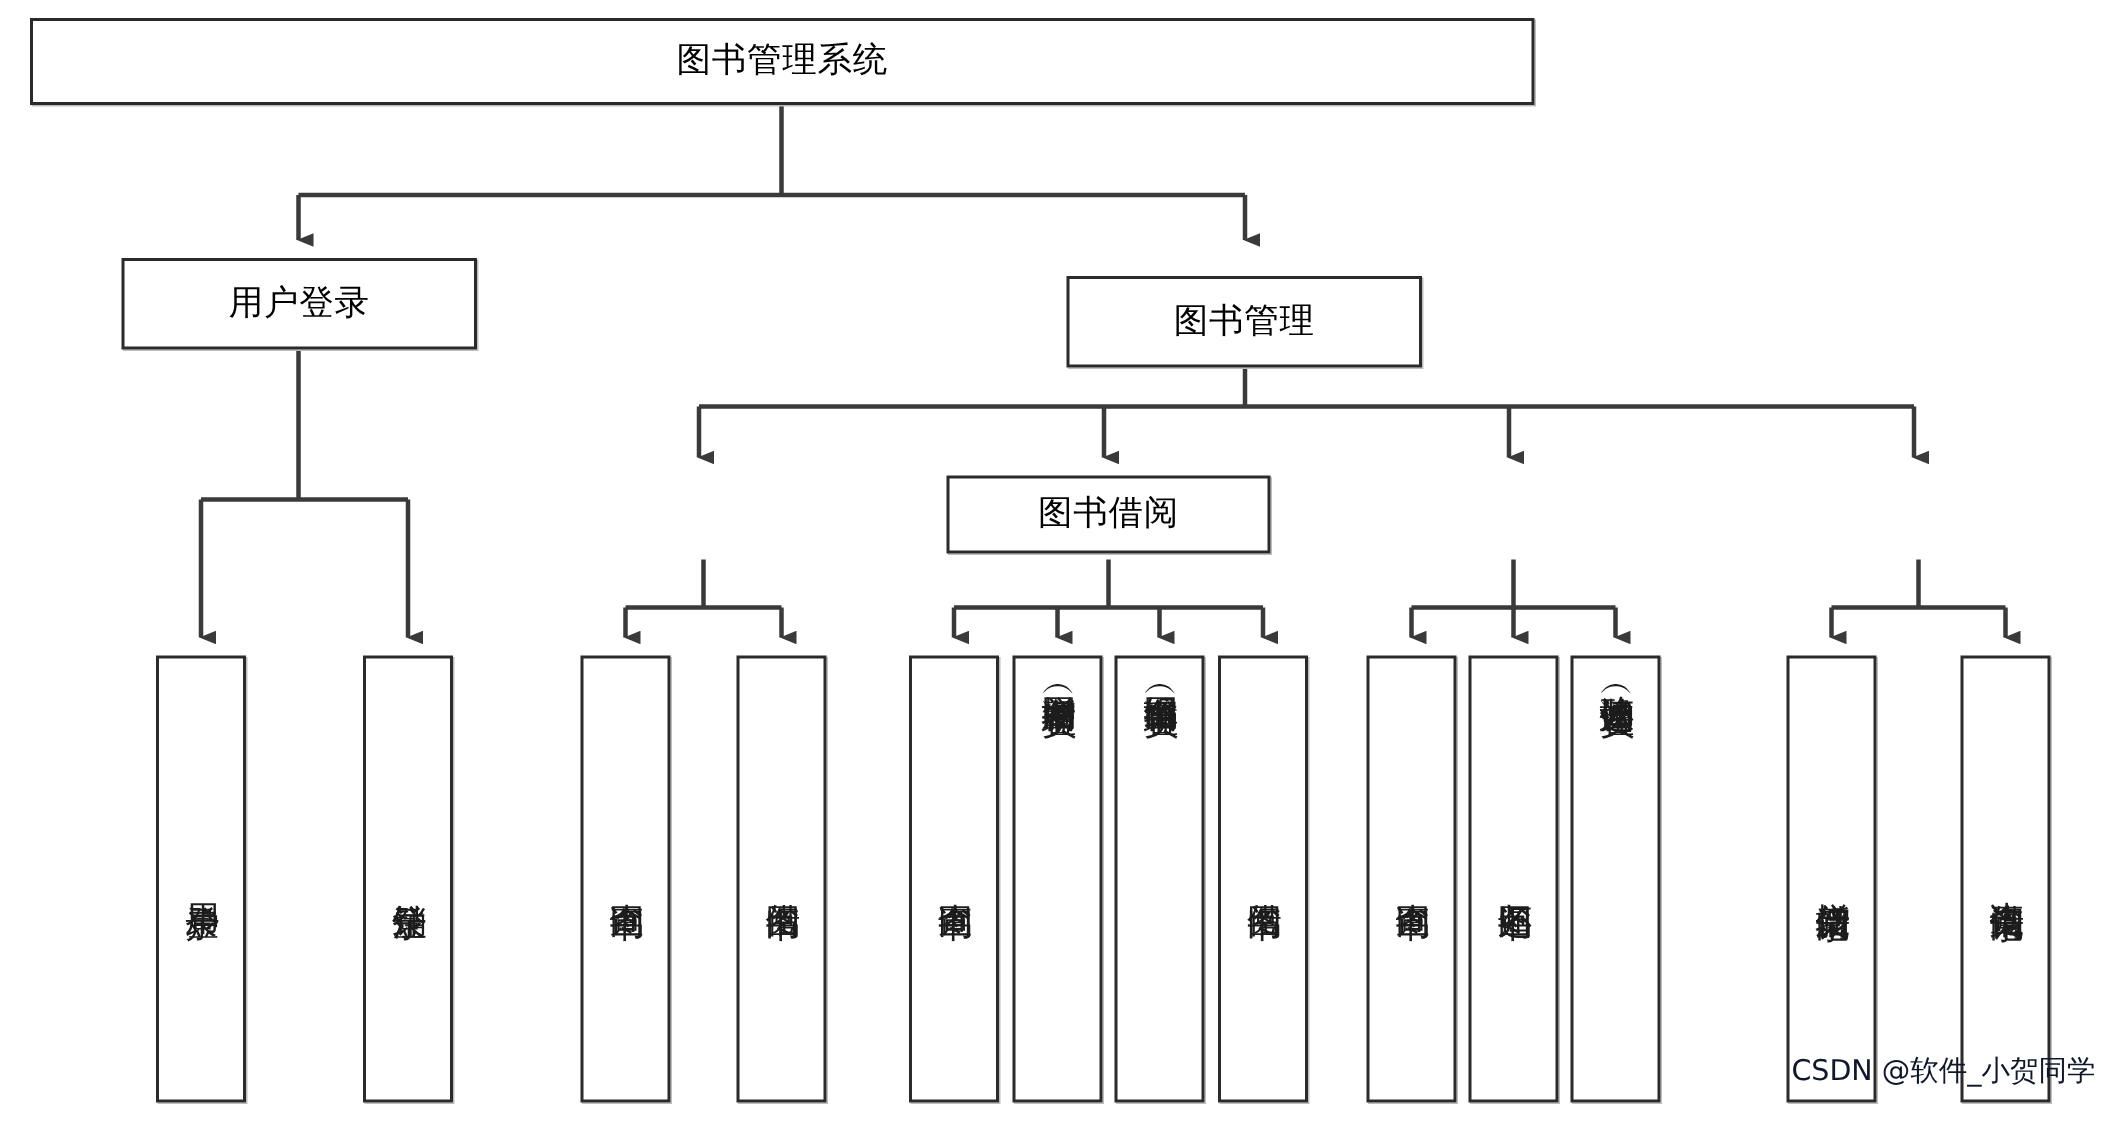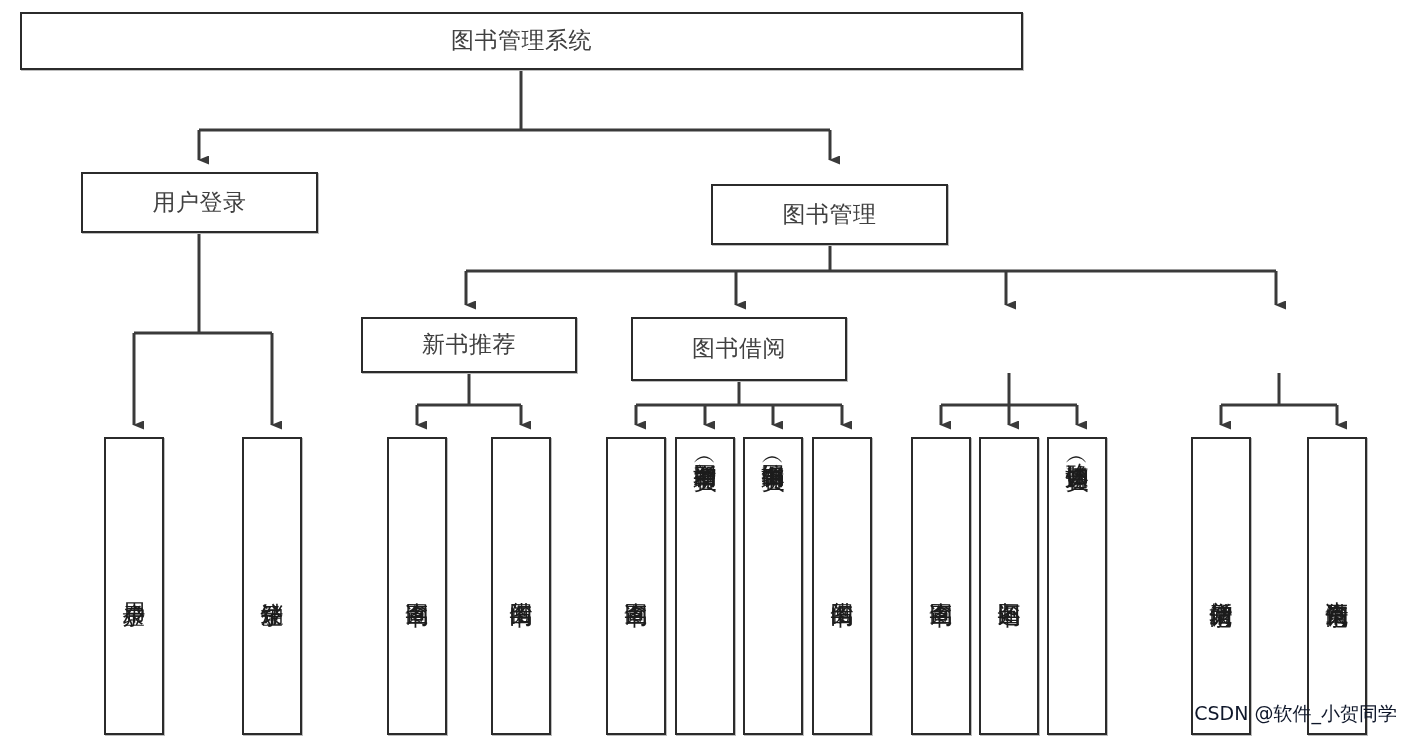--- a/index.html
+++ b/index.html
@@ -32,21 +32,21 @@
     background: #ffffff;
     border: 2px solid #2b2b2b;
     box-shadow: 1px 1px 0 0 #bdbdbd;
     display: flex;
     align-items: center;
     justify-content: center;
     overflow: hidden;
   }
   .node-label-h {
     font-size: 23px;
-    color: #404040;
+    color: #000000;
     line-height: 1.1;
     letter-spacing: 0.5px;
     white-space: nowrap;
   }
   .node-label-v {
     font-size: 23px;
     color: #1c1c1c;
     line-height: 1.18;
     letter-spacing: 1px;
     writing-mode: vertical-rl;
@@ -143,24 +143,21 @@
     <span class="node-label-h">图书管理系统</span>
   </div>
 
   <div class="node-box" style="left:81px; top:172px; width:237px; height:61px;">
     <span class="node-label-h">用户登录</span>
   </div>
   <div class="node-box" style="left:711px; top:172px; width:237px; height:61px;margin-top:12px;">
     <span class="node-label-h">图书管理</span>
   </div>
 
-  <div class="node-box" style="left:361px; top:317px; width:216px; height:56px;">
-    <span class="node-label-h">新书推荐</span>
-  </div>
-  <div class="node-box" style="left:631px; top:317px; width:216px; height:64px;">
+  <div class="node-box" style="left:631px; top:317px; width:216px; height:52px;">
     <span class="node-label-h">图书借阅</span>
   </div>
 
   <div class="node-box leaf-box leaf-centered" style="left:104px; top:437px; width:60px; height:298px;">
     <span class="node-label-v">用户登录</span>
   </div>
   <div class="node-box leaf-box leaf-centered" style="left:242px; top:437px; width:60px; height:298px;">
     <span class="node-label-v">注销登录</span>
   </div>
 

